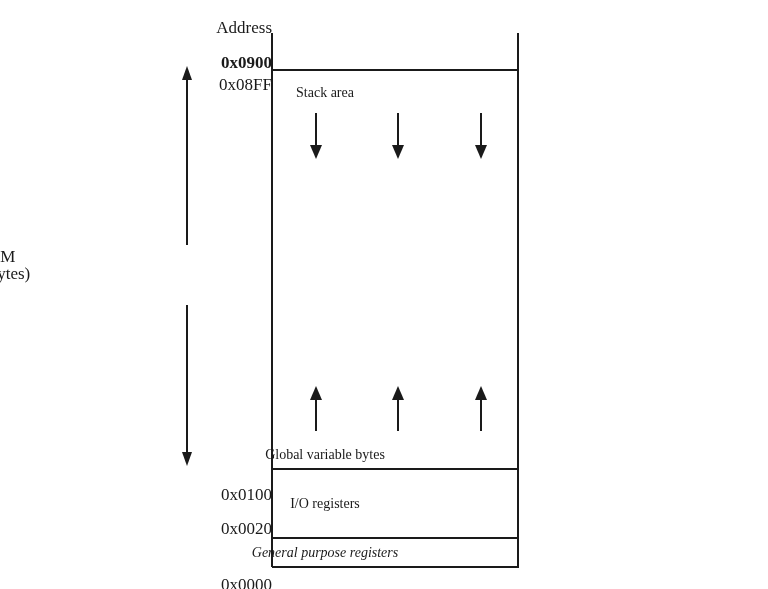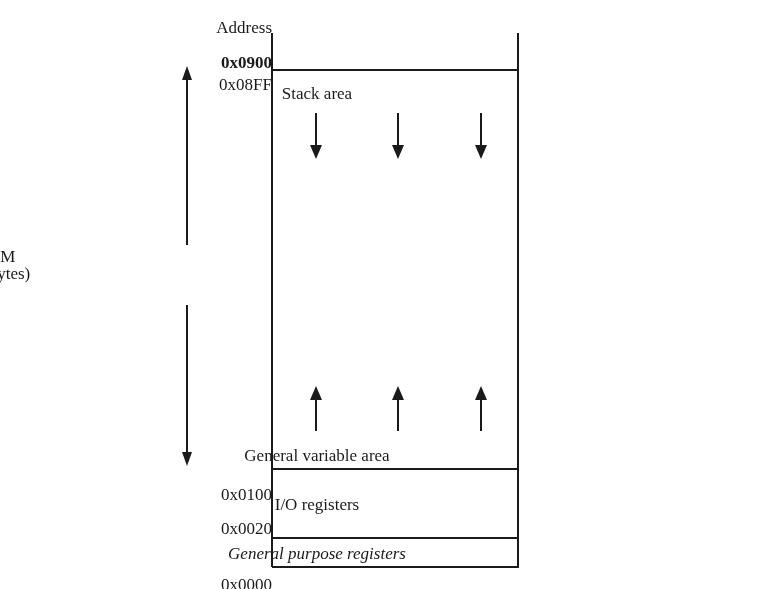--- a/index.html
+++ b/index.html
@@ -37,23 +37,23 @@
     transform: translateY(-50%);
   }
   .addr-head {
     font-size: 17px;
     text-align: right;
     right: 496px;
     transform: translateY(-50%);
   }
   
   .sect {
-    font-size: 17px;
+    font-size: 14px;
     text-align: center;
-    left: 0;
+    left: 8px;
     width: 612px;
     transform: translateY(-50%);
   }
   .sect span {
     display: inline-block;
     position: relative;
     left: 11px; 
   }
   .ram-label {
     font-size: 17px;
@@ -139,21 +139,21 @@
     <span class="l1">RAM</span>
     <span class="l2">(2k bytes)</span>
   </span>
 </div>
 
 <div class="lbl sect" style="top:93px;">
   <span>Stack area</span>
 </div>
 
 <div class="lbl sect" style="top:455px;">
-  <span>General variable area</span>
+  <span>Global variable bytes</span>
 </div>
 
 <div class="lbl sect" style="top:504px;">
   <span>I/O registers</span>
 </div>
 
 <div class="lbl sect" style="top:553px;font-style:italic;">
   <span>General purpose registers</span>
 </div>
 

